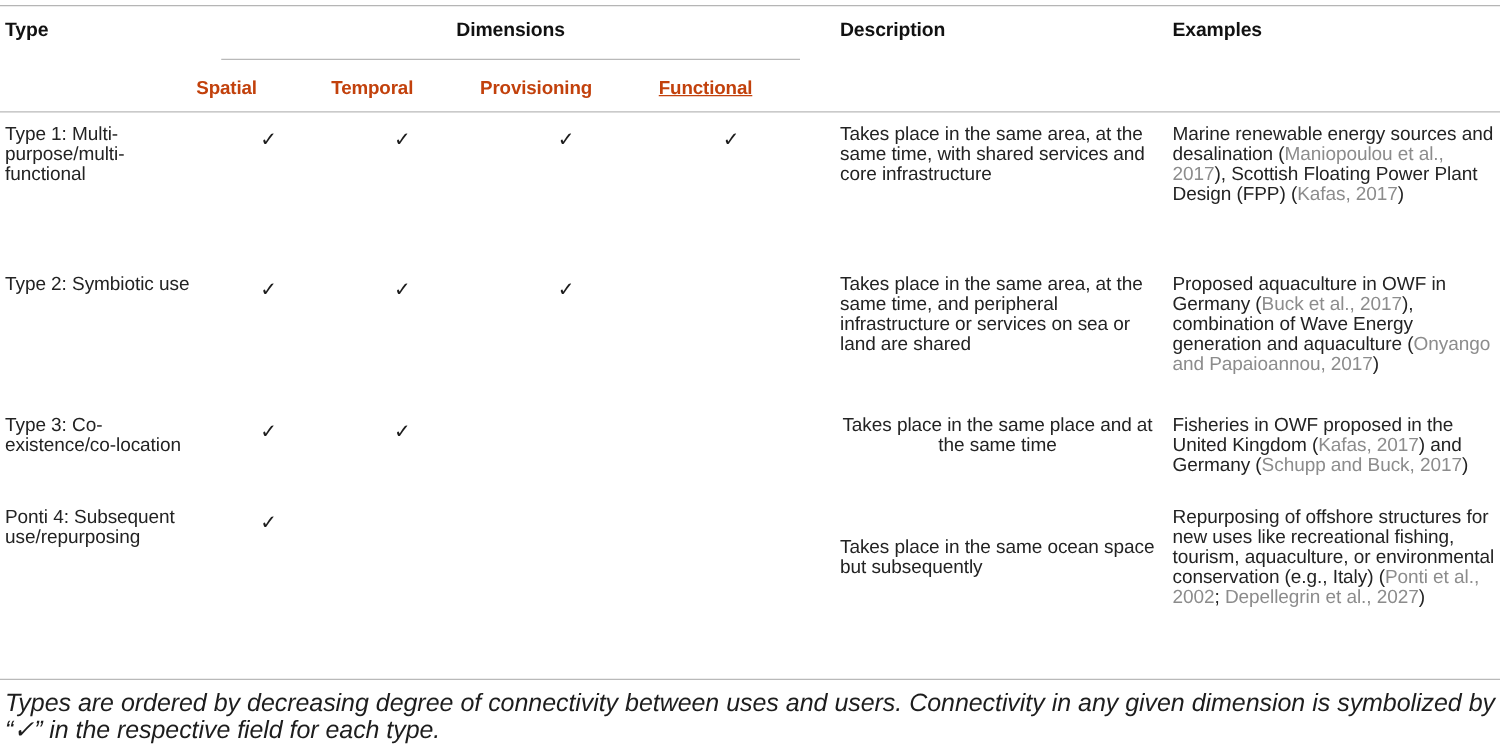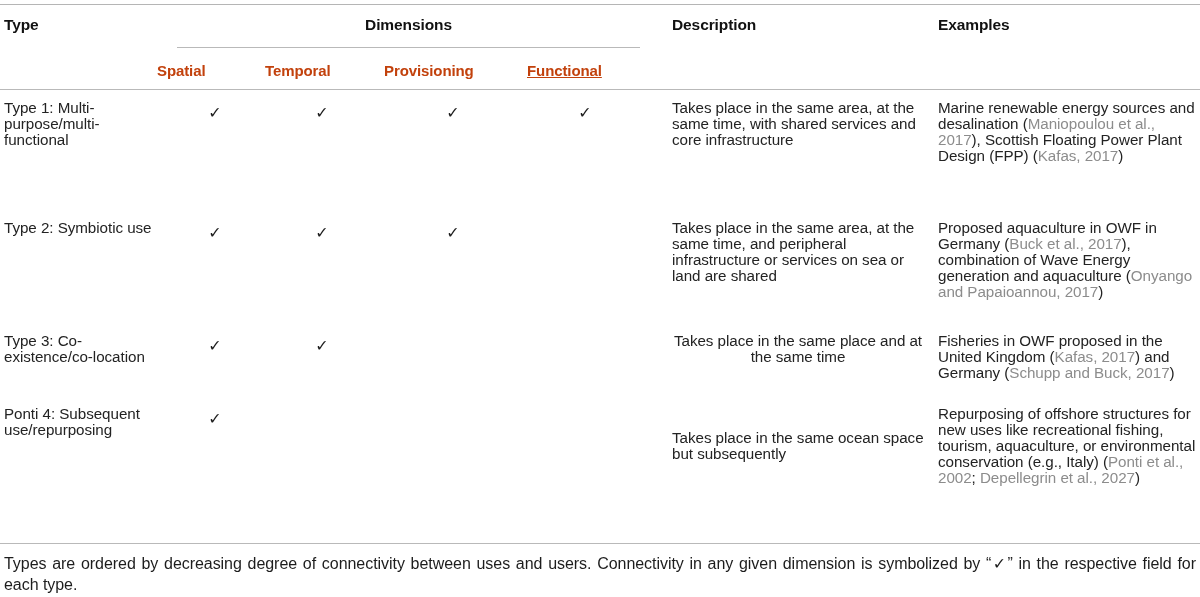--- a/index.html
+++ b/index.html
@@ -110,21 +110,22 @@
   .ck-functional   { left: 572px; }
 
   .cite { color: #8c8c8c; }
 
   
   #caption {
     position: absolute;
     left: 4px;
     top: 553px;
     width: 1192px;
-    font-size: 16px;
+    font-style: italic;
+    font-size: 20px;
     line-height: 21px;
     color: #1d1d1d;
     text-align: justify;
     text-justify: inter-word;
     letter-spacing: -0.05px;
   }
 </style>
 </head>
 <body>
 

